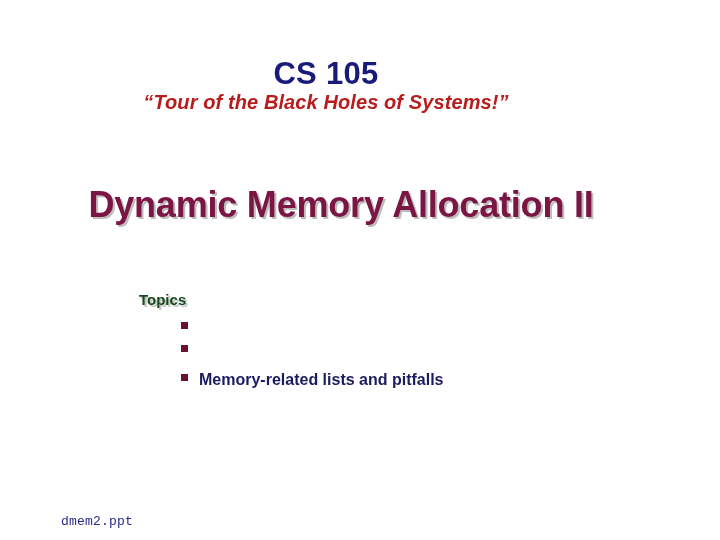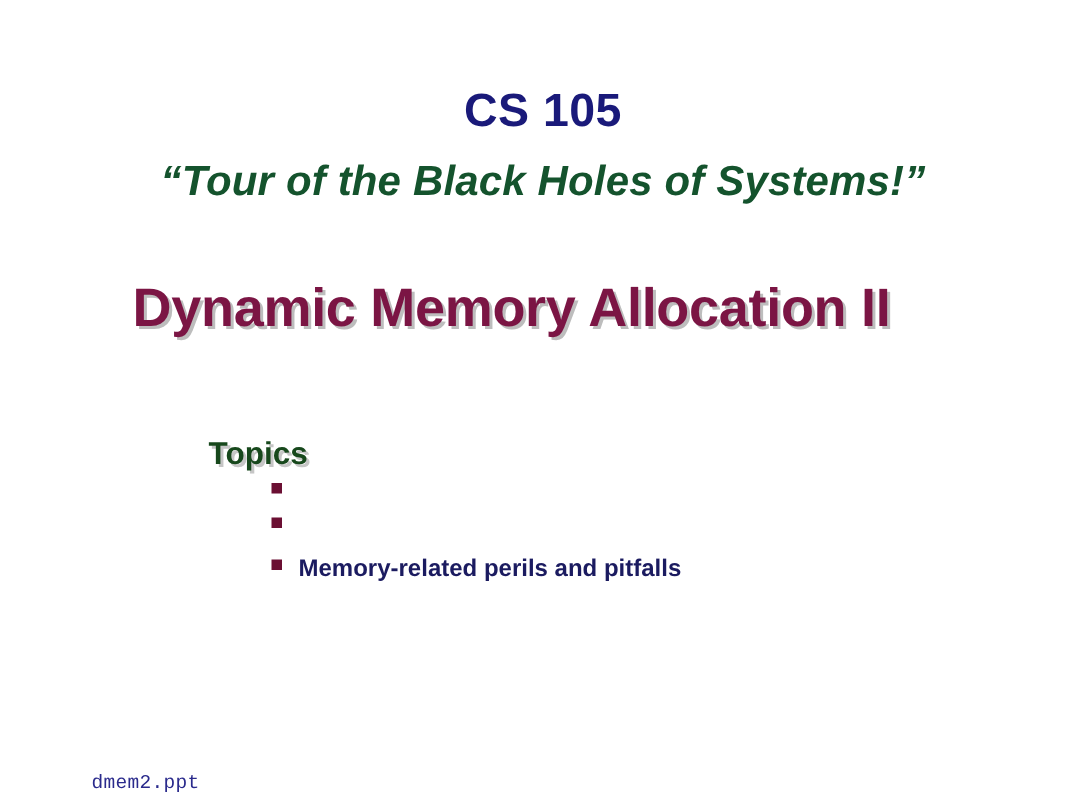--- a/index.html
+++ b/index.html
@@ -21,39 +21,38 @@
     background: #ffffff;
   }
 
   
   .course-header {
     position: absolute;
     top: 58px;
     left: 0;
     width: 652px;
     text-align: center;
-    padding-left: 36px;
   }
 
   .course-code {
     font-family: "Liberation Sans", sans-serif;
     font-size: 31px;
     font-weight: bold;
     color: #1a1a7a;
     line-height: 1.0;
     letter-spacing: 0.3px;
   }
 
   .course-tagline {
-    margin-top: 18px;
+    margin-top: 3px;
     font-family: "Liberation Sans", sans-serif;
-    font-size: 28px;
+    font-size: 20px;
     font-weight: bold;
     font-style: italic;
-    color: #14532d;
+    color: #b91c1c;
     line-height: 1.0;
     letter-spacing: 0.1px;
   }
 
   
   .deck-title {
     position: absolute;
     top: 186px;
     left: 0;
     width: 682px;
@@ -66,21 +65,21 @@
     letter-spacing: -0.2px;
     text-shadow: 2px 2px 0 #bdbdbd;
   }
 
   
   .topics-heading {
     position: absolute;
     top: 292px;
     left: 139px;
     font-family: "Liberation Sans", sans-serif;
-    font-size: 21px;
+    font-size: 15px;
     font-weight: bold;
     color: #17481c;
     line-height: 1.0;
     text-shadow: 2px 2px 0 #c6c6c6;
   }
 
   .topics-list {
     position: absolute;
     top: 326px;
     left: 181px;
@@ -143,19 +142,19 @@
 
   <ul class="topics-list">
     <li class="topic-item">
       <span class="topic-bullet"></span>
     </li>
     <li class="topic-item">
       <span class="topic-bullet"></span>
     </li>
     <li class="topic-item">
       <span class="topic-bullet"></span>
-      <span class="topic-label">Memory-related perils and pitfalls</span>
+      <span class="topic-label">Memory-related lists and pitfalls</span>
     </li>
   </ul>
 
   <div class="slide-footer">dmem2.ppt</div>
 
 </div>
 
 </body></html>

